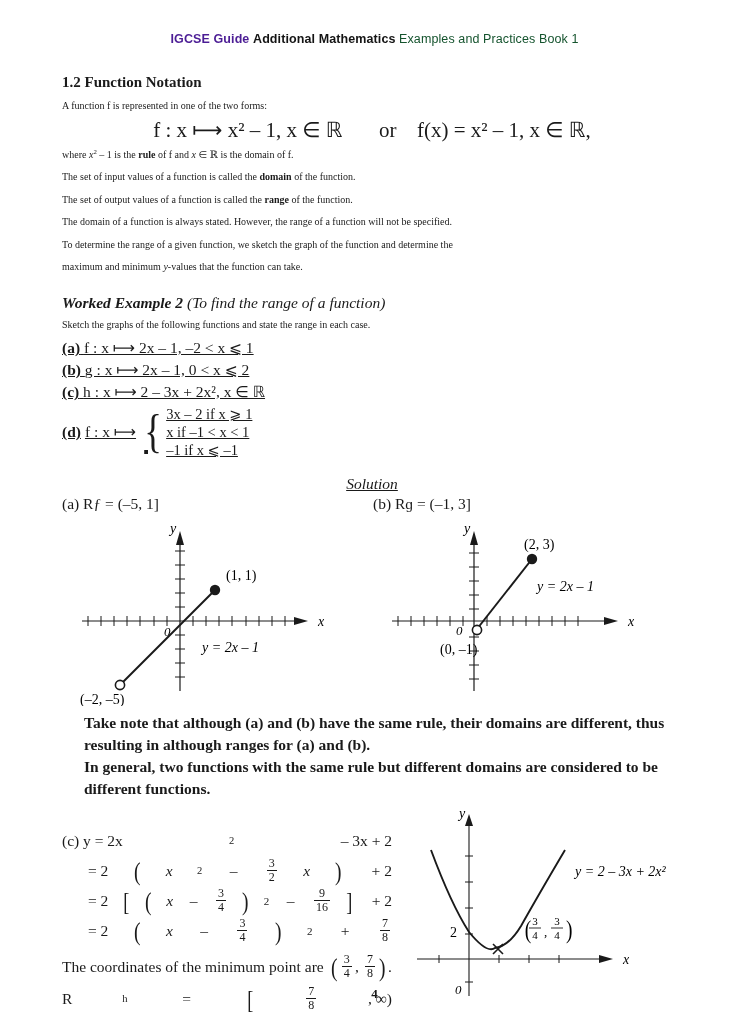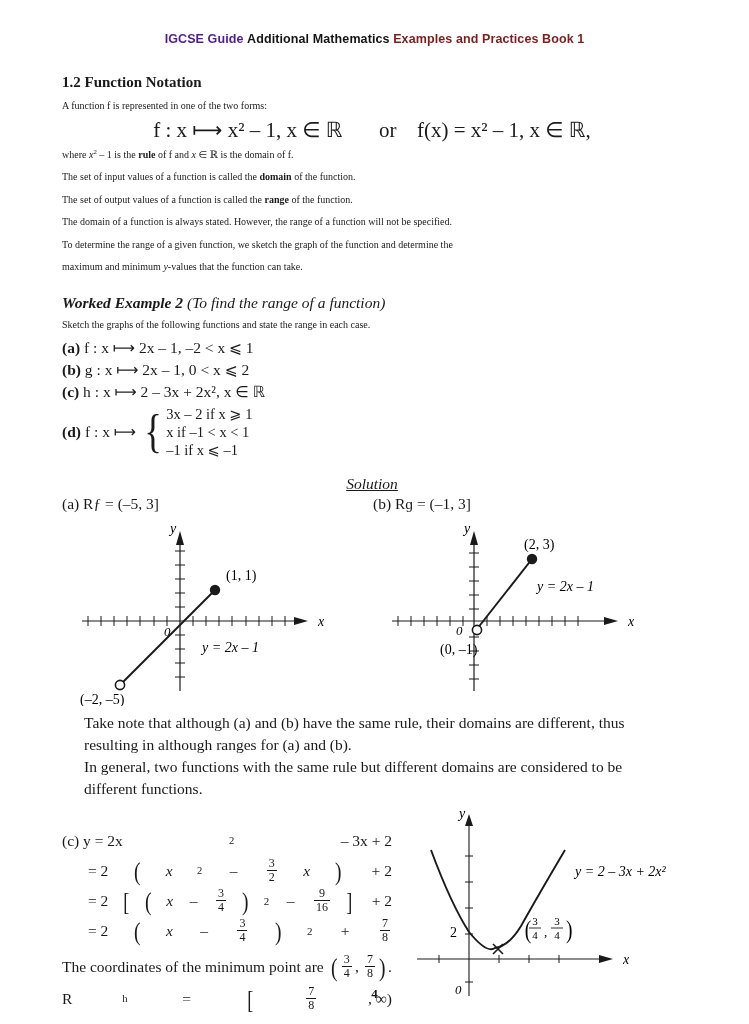--- a/index.html
+++ b/index.html
@@ -17,41 +17,41 @@
   .header {
     position:absolute; top:32px; left:0; width:749px;
     text-align:center;
     font-family:"Liberation Sans", sans-serif;
     font-size:12.5px;
     letter-spacing:.1px;
     white-space:nowrap;
   }
   .hdr-grey { color:#4c1d95; font-weight:bold; }
   .hdr-bold { color:#141414; font-weight:bold; }
-  .hdr-reg  { color:#7f1d1d; font-weight:bold; }
+  .hdr-reg  { color:#14532d; font-weight:normal; }
 
   
   .content { position:absolute; left:62px; top:74px; width:620px; }
   .sec-title { font-weight:bold; font-size:15px; margin-bottom:4px; }
   p.line { margin:0 0 1px 0; font-size:10px; line-height:21.5px; }
   .center-eq { text-align:center; font-size:21px; line-height:23px; margin:2px 0 2px 0; }
   .gap-md { height:15px; }
   b { font-weight:bold;text-align:center; }
   .mvar { font-style:italic; }
   .bbR { font-family:"DejaVu Serif", serif; }
   sup { font-size:.68em; vertical-align:super; line-height:0; }
   sub { font-size:.68em; vertical-align:sub; line-height:0; }
   .sp { display:inline-block; width:10px; }
   .sp-wide { display:inline-block; width:26px; }
 
   .we-title { font-size:15.5px; margin:0 0 2px 0; }
   .we-title .we-b { font-weight:bold; font-style:italic; }
   .we-title .we-i { font-style:italic; }
 
-  .items { margin-top:2px; }
+  .items { margin-top:2px;text-decoration:underline; }
   .item { font-size:15.5px; line-height:22px; margin:0; }
   .item .lbl { font-weight:bold; }
 
   
   .piece-row { display:flex; align-items:center; font-size:15.5px; margin-top:2px; }
   .piece-lbl { font-weight:bold; }
   .brace {
     font-size:46px; line-height:0.8; font-family:"Liberation Serif", serif;
     margin:0 2px 0 6px; transform:scaleX(0.8); display:inline-block;
   }
@@ -65,21 +65,21 @@
   .ans-b { position:absolute; left:311px; }
 
   
   .graphs { position:relative; height:185px; margin-top:4px; }
   .g { position:absolute; top:0; }
   .g1 { left:10px; }
   .g2 { left:320px; }
   svg text { font-family:"Liberation Serif", serif; }
 
   .note { margin-top:6px; padding-left:22px; font-size:15.5px; line-height:22px; }
-  .note p { margin:0; }
+  .note p { margin:0;font-weight:bold; }
 
   
   .partc-wrap { position:relative; margin-top:26px; min-height:190px; }
   .partc { position:absolute; left:0; top:0; width:330px; font-size:15.5px; }
   .eqline { display:flex; align-items:center; line-height:30px; white-space:nowrap;justify-content:space-between; }
   .eq-indent { padding-left:26px; }
   .frac {
     display:inline-flex; flex-direction:column; align-items:center;
     vertical-align:middle; font-size:12px; line-height:1.05;
     margin:0 2px; position:relative; top:-1px;
@@ -173,21 +173,21 @@
           <div>–1    if x ⩽ –1</div>
         </span>
       </div>
     </div>
 
     <div class="solution">
       <span class="u">Solution</span>
     </div>
 
     <div class="ans-row">
-      <span class="ans-a">(a) Rƒ = (–5, 3]</span>
+      <span class="ans-a">(a) Rƒ = (–5, 1]</span>
       <span class="ans-b">(b) Rɡ = (–1, 3]</span>
     </div>
 
     <div class="graphs">
 
       <div class="g g1">
         <svg width="280" height="185" viewBox="0 0 280 185">
 
           <line x1="10" y1="100" x2="222" y2="100" stroke="#1a1a1a" stroke-width="1.2"></line>
           <polygon points="222,96 236,100 222,104" fill="#1a1a1a"></polygon>

